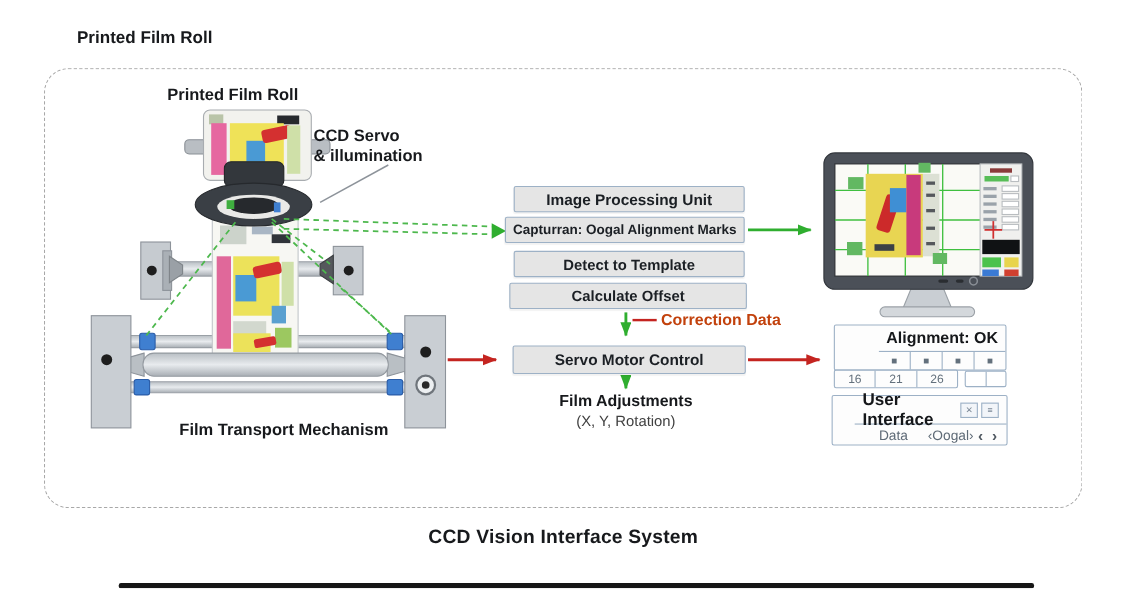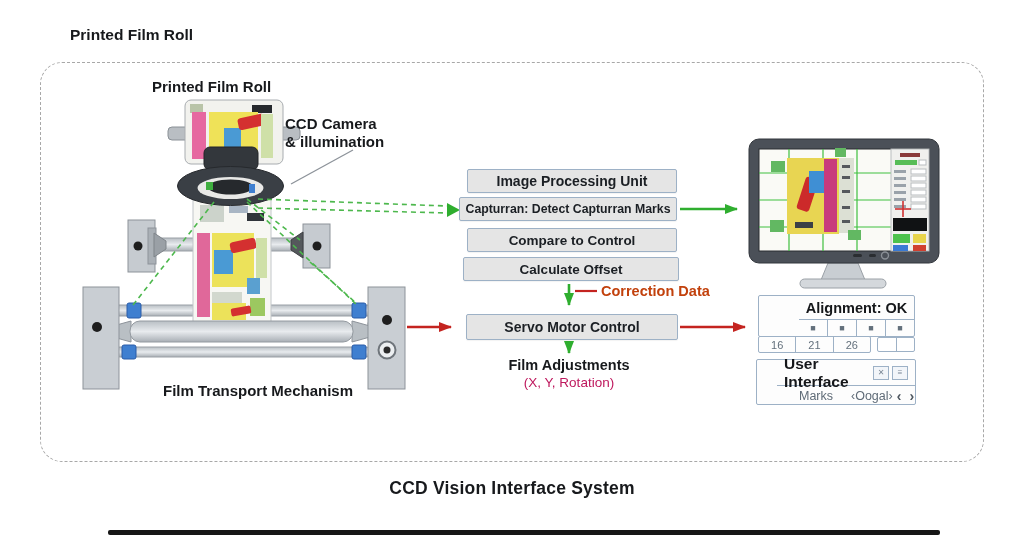--- a/index.html
+++ b/index.html
@@ -234,37 +234,37 @@
     </g>
 
     <rect x="108" y="530" width="832" height="5" rx="2" fill="#161616"></rect>
   </svg>
 
   <div class="abs lbl" style="left:70px;top:26px;font-size:15.5px;">Printed Film Roll</div>
 
   <div class="abs lbl" style="left:152px;top:78px;font-size:15px;">Printed Film Roll</div>
 
   <div class="abs" style="left:285px;top:115px;">
-    <div class="lbl" style="font-size:15px;line-height:18px;">CCD Camera</div>
+    <div class="lbl" style="font-size:15px;line-height:18px;">CCD Servo</div>
     <div class="lbl" style="font-size:15px;line-height:18px;">&amp; illumination</div>
   </div>
 
   <div class="abs lbl" style="left:163px;top:382px;font-size:15px;">Film Transport Mechanism</div>
 
   <div class="abs pbox" style="left:467px;top:169px;width:210px;height:24px;font-size:14px;">Image Processing Unit</div>
-  <div class="abs pbox" style="left:459px;top:197px;width:218px;height:24px;font-size:12.3px;">Capturran: Detect Capturran Marks</div>
-  <div class="abs pbox" style="left:467px;top:228px;width:210px;height:24px;font-size:13.5px;">Compare to Control</div>
+  <div class="abs pbox" style="left:459px;top:197px;width:218px;height:24px;font-size:12.3px;">Capturran: Oogal Alignment Marks</div>
+  <div class="abs pbox" style="left:467px;top:228px;width:210px;height:24px;font-size:13.5px;">Detect to Template</div>
   <div class="abs pbox" style="left:466px;top:314px;width:212px;height:26px;font-size:14px;">Servo Motor Control</div>
   <div class="abs pbox" style="left:463px;top:257px;width:216px;height:24px;font-size:13.5px;">Calculate Offset</div>
 
   <div class="abs red-text" style="left:601px;top:283px;font-size:14.5px;white-space:nowrap;">Correction Data</div>
 
   <div class="abs" style="left:469px;top:357px;width:200px;text-align:center;">
     <div class="lbl" style="font-size:14.5px;line-height:17px;">Film Adjustments</div>
-    <div style="font-size:13.5px;line-height:17px;color:#be185d;">(X, Y, Rotation)</div>
+    <div style="font-size:13.5px;line-height:17px;color:#404040;">(X, Y, Rotation)</div>
   </div>
 
   <div class="abs panel" style="left:758px;top:295px;width:157px;height:42px;padding-left:40px;">
     <div class="panel-header" style="height:23px;font-size:14.5px;">Alignment: OK</div>
     <div class="cell-row" style="height:16px;">
       <div class="sq">■</div>
       <div class="sq">■</div>
       <div class="sq">■</div>
       <div class="sq">■</div>
     </div>
@@ -281,21 +281,21 @@
 
   <div class="abs panel" style="left:756px;top:359px;width:160px;height:46px;padding-left:20px;">
     <div class="ui-head" style="height:25px;font-size:15.5px;">
       <span>User Interface</span>
       <span class="ui-icons">
         <span class="ui-iconbox">✕</span>
         <span class="ui-iconbox">≡</span>
       </span>
     </div>
     <div class="ui-datarow" style="height:19px;">
-      <span style="margin-left:8px;">Marks</span>
+      <span style="margin-left:8px;">Data</span>
       <span style="margin-left:18px;">‹Oogal›</span>
       <span style="flex:1;"></span>
       <span class="chev">‹</span>
       <span class="chev">›</span>
     </div>
   </div>
 
   <div class="abs lbl" style="left:0;top:478px;width:1024px;text-align:center;font-size:17.5px;letter-spacing:0.2px;">CCD Vision Interface System</div>
 
 </div>

